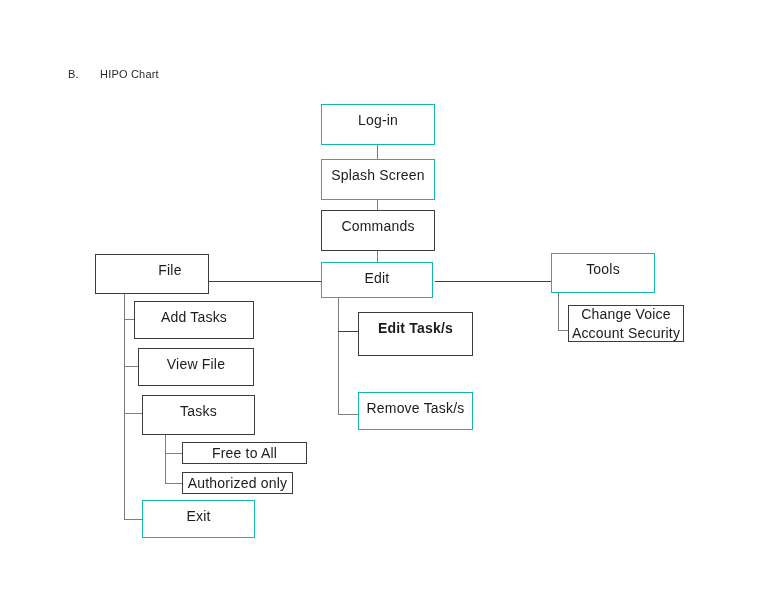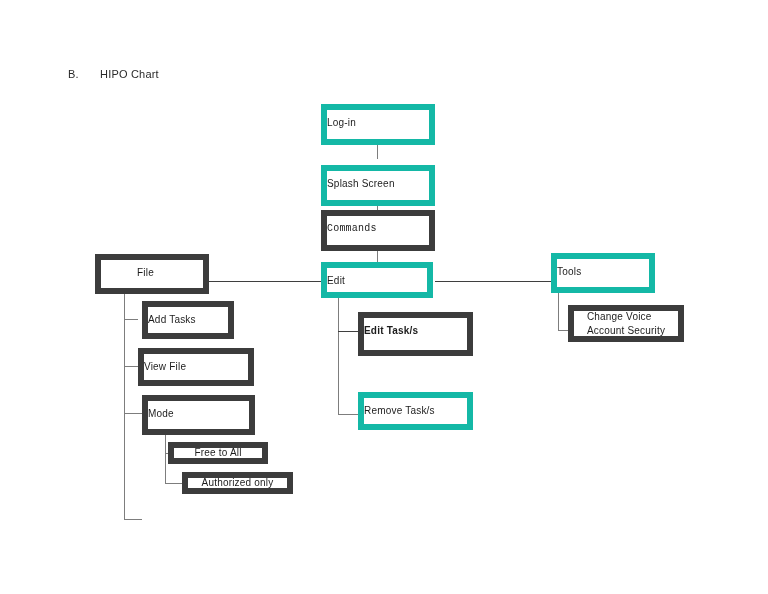--- a/index.html
+++ b/index.html
@@ -32,26 +32,26 @@
     left: 0;
     top: 0;
   }
   .heading .h-text {
     position: absolute;
     left: 32px;
     top: 0;
   }
   .node {
     position: absolute;
-    border: 6px solid #14b8a6;
+    border: 1px solid #14b8a6;
     background: #ffffff;
     box-sizing: border-box;
-    font-size: 10px;
+    font-size: 14px;
     color: #1c1c1c;
-    text-align: left;
+    text-align: center;
     letter-spacing: 0.2px;
     line-height: 1.35;
   }
   .node .label {
     display: block;
     padding-top: 6px;
     white-space: pre-line;
   }
   .node.mid .label {
     padding-top: 0;
@@ -112,60 +112,63 @@
   <div class="line h dark" style="left:338px; top:331px; width:20px;"></div>
   <div class="line h" style="left:338px; top:414px; width:20px;"></div>
 
   <div class="line v" style="left:558px; top:293px; height:37px;"></div>
   <div class="line h" style="left:558px; top:330px; width:10px;"></div>
 
   <div class="node" style="left:321px; top:104px; width:114px; height:41px;">
     <span class="label">Log-in</span>
   </div>
 
-  <div class="node" style="left:321px; top:159px; width:114px; height:41px;margin-top:6px;">
+  <div class="node" style="left:321px; top:159px; width:114px; height:41px;">
     <span class="label">Splash Screen</span>
   </div>
 
-  <div class="node dark" style="left:321px; top:210px; width:114px; height:41px;font-family:Liberation Mono, monospace;">
+  <div class="node dark" style="left:321px; top:210px; width:114px; height:41px;">
     <span class="label">Commands</span>
   </div>
 
   <div class="node dark" style="left:95px; top:254px; width:114px; height:40px;padding-left:36px;">
     <span class="label">File</span>
   </div>
 
   <div class="node" style="left:321px; top:262px; width:112px; height:36px;">
     <span class="label">Edit</span>
   </div>
 
   <div class="node" style="left:551px; top:253px; width:104px; height:40px;">
     <span class="label">Tools</span>
   </div>
 
-  <div class="node dark" style="left:142px; top:301px; width:92px; height:38px;">
+  <div class="node dark" style="left:134px; top:301px; width:120px; height:38px;">
     <span class="label">Add Tasks</span>
   </div>
 
   <div class="node dark" style="left:138px; top:348px; width:116px; height:38px;">
     <span class="label">View File</span>
   </div>
 
   <div class="node dark" style="left:142px; top:395px; width:113px; height:40px;">
-    <span class="label">Mode</span>
+    <span class="label">Tasks</span>
   </div>
 
-  <div class="node mid dark" style="left:168px; top:442px; width:100px; height:22px;">
+  <div class="node mid dark" style="left:182px; top:442px; width:125px; height:22px;">
     <span class="label">Free to All</span>
   </div>
 
   <div class="node mid dark" style="left:182px; top:472px; width:111px; height:22px;">
     <span class="label">Authorized only</span>
   </div>
 
+  <div class="node" style="left:142px; top:500px; width:113px; height:38px;">
+    <span class="label">Exit</span>
+  </div>
 
   <div class="node dark" style="left:358px; top:312px; width:115px; height:44px;font-weight:bold;">
     <span class="label">Edit Task/s</span>
   </div>
 
   <div class="node mid dark" style="left:568px; top:305px; width:116px; height:37px;">
     <span class="label">Change Voice
 Account Security</span>
   </div>
 

